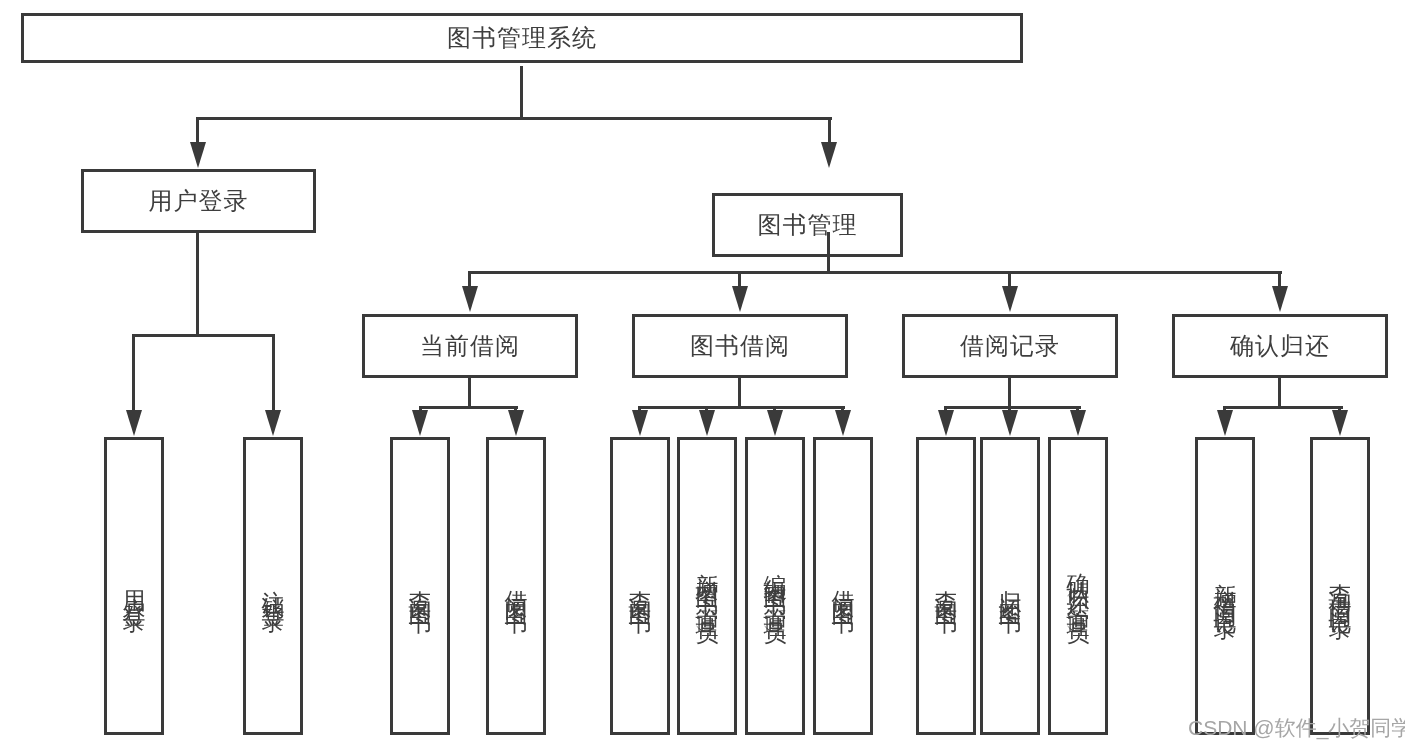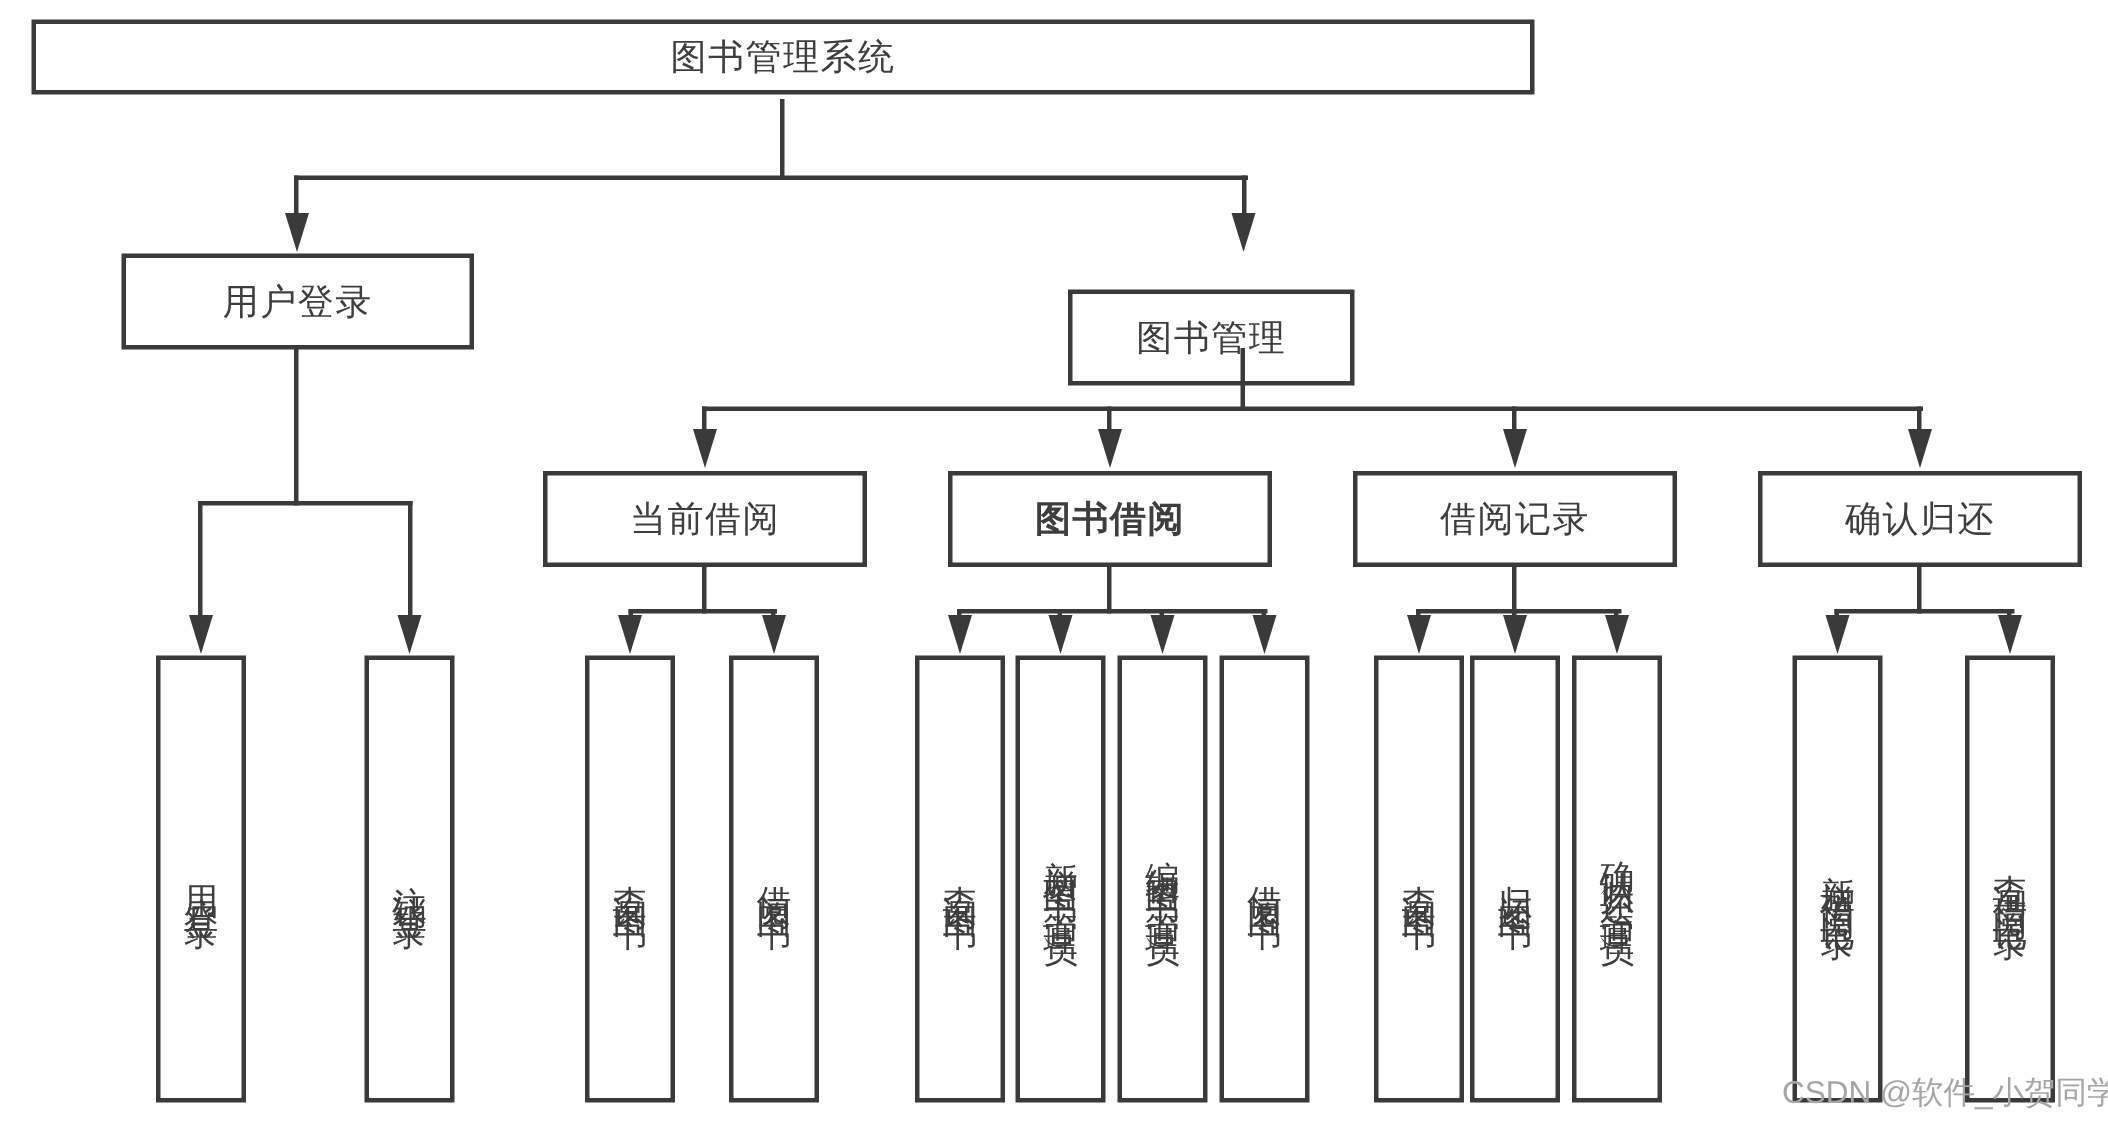--- a/index.html
+++ b/index.html
@@ -93,21 +93,21 @@
   <div class="line" style="left:738px;top:271px;width:3px;height:20px;"></div>
   <div class="arrow" style="left:732px;top:286px;"></div>
   <div class="line" style="left:1008px;top:271px;width:3px;height:20px;"></div>
   <div class="arrow" style="left:1002px;top:286px;"></div>
   <div class="line" style="left:1278px;top:271px;width:3px;height:20px;"></div>
   <div class="arrow" style="left:1272px;top:286px;"></div>
 
   <div class="hbox" style="left:362px;top:314px;width:216px;height:64px;">
     <span>当前借阅</span>
   </div>
-  <div class="hbox" style="left:632px;top:314px;width:216px;height:64px;font-weight:bold;">
+  <div class="hbox" style="left:632px;top:314px;width:216px;height:64px;">
     <span>图书借阅</span>
   </div>
   <div class="hbox" style="left:902px;top:314px;width:216px;height:64px;">
     <span>借阅记录</span>
   </div>
   <div class="hbox" style="left:1172px;top:314px;width:216px;height:64px;">
     <span>确认归还</span>
   </div>
 
   <div class="line" style="left:468px;top:376px;width:3px;height:33px;"></div>

